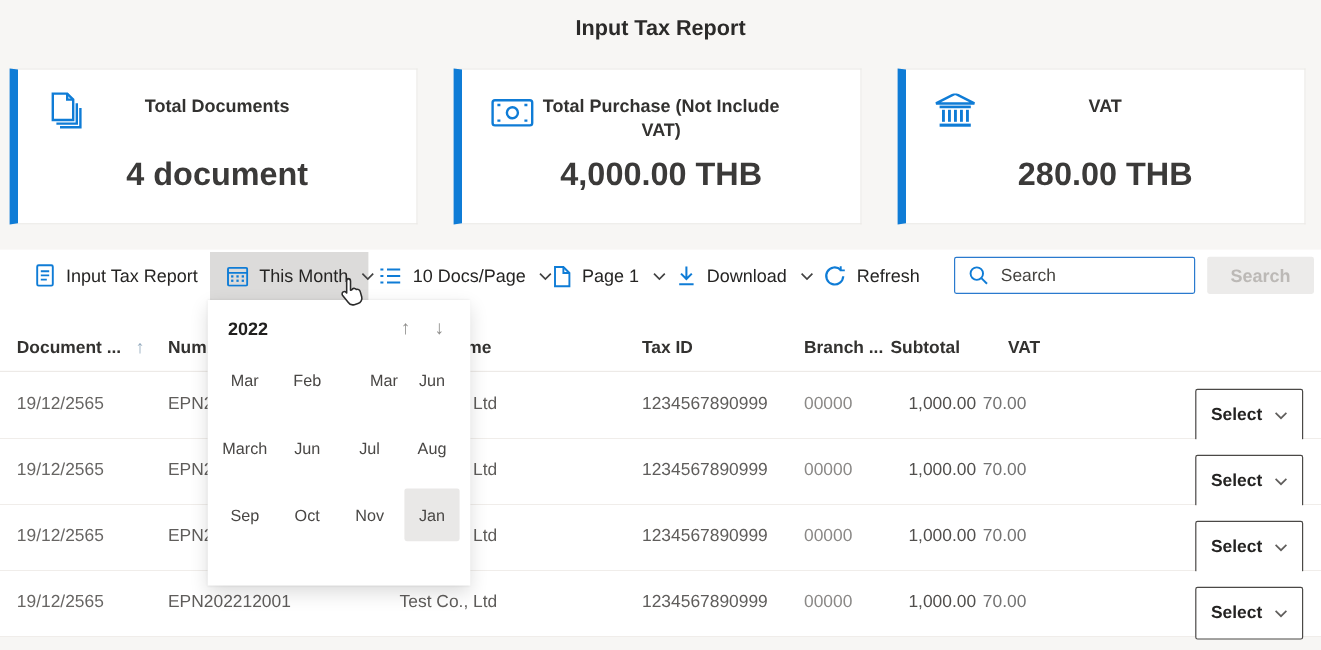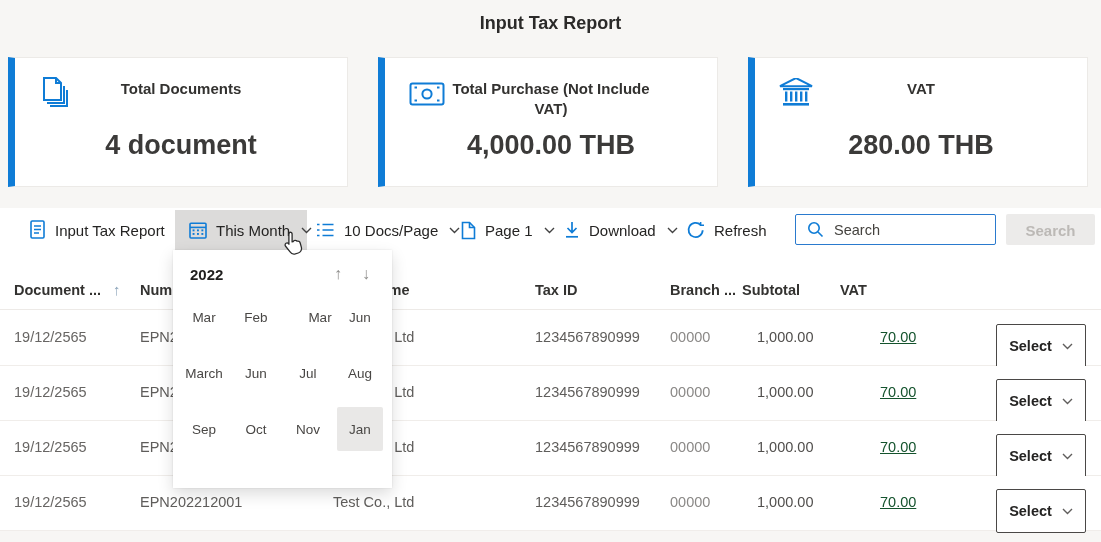--- a/index.html
+++ b/index.html
@@ -67,21 +67,21 @@
   .td {
     position: absolute; top: 0; height: 42px; line-height: 52px;
     font-size: 14.5px; color: #5f5d5b; white-space: nowrap;
   }
   .td-date { left: 14px; color: #676563; }
   .td-number { left: 140px; }
   .td-name { left: 333px; }
   .td-tax { left: 535px; text-align: center; }
   .td-branch { left: 670px; color: #8b8987; }
   .td-subtotal { left: 757px; color: #514f4d; }
-  .td-vat { left: 880px; color: #14532d; text-decoration: underline; }
+  .td-vat { left: 819px; color: #737373; }
   .select-btn {
     position: absolute; left: 996px; top: 13px; width: 90px; height: 44px;
     background: #fff; border: 1px solid #4a4846; border-radius: 2px;
     display: flex; align-items: center; justify-content: center; gap: 10px;
     font-size: 14.5px; font-weight: 600; color: #242322; cursor: pointer;
     font-family: "Liberation Sans", sans-serif;
   }
   
   .month-picker {
     position: absolute; left: 173px; top: 250px; width: 219px; height: 238px;

